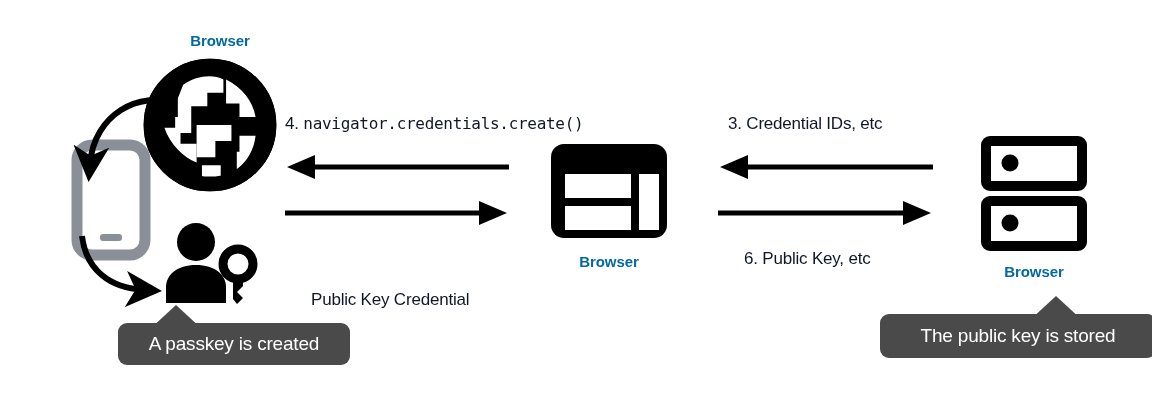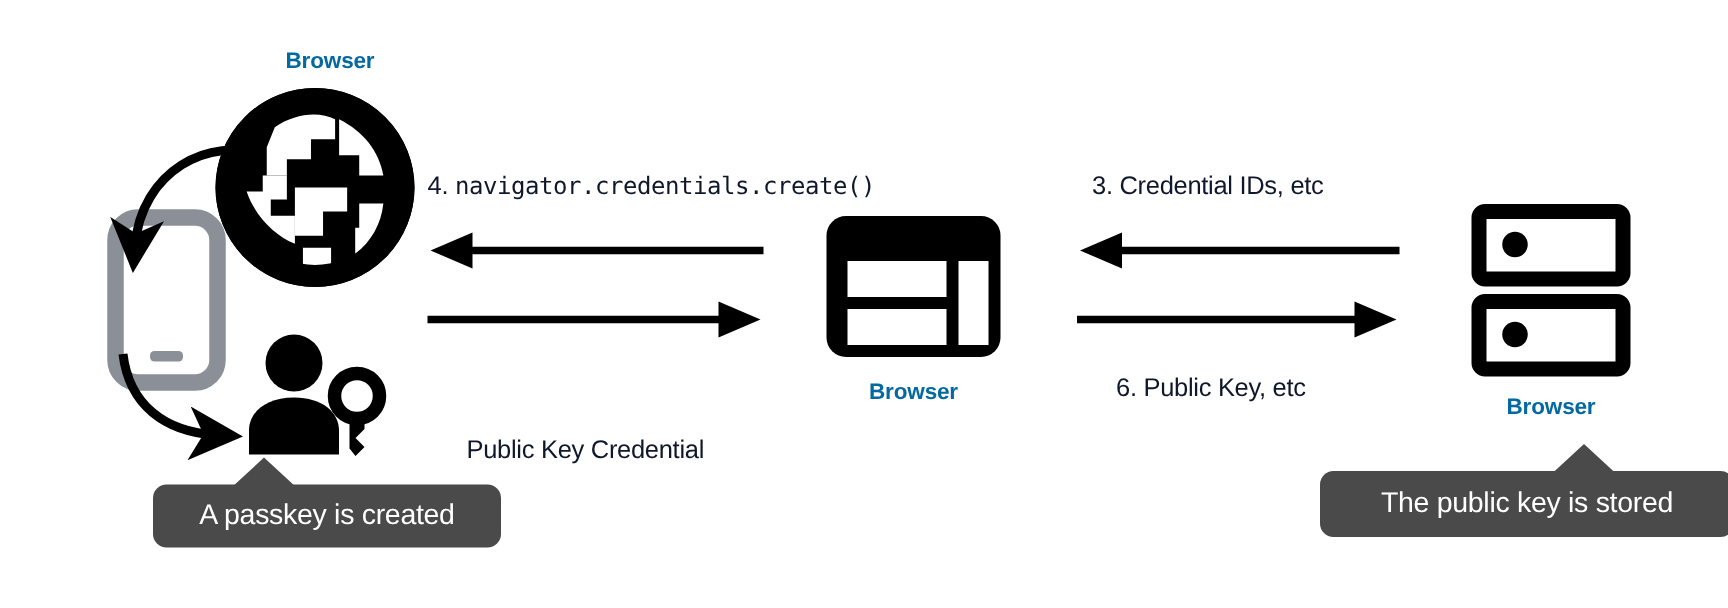--- a/index.html
+++ b/index.html
@@ -142,21 +142,21 @@
           <path d="M0,0 L6,3 L0,6 L1.6,3 Z" fill="#000"></path>
         </marker>
       </defs>
       <path d="M4 4 C8 38 32 56 66 58" fill="none" stroke="#000" stroke-width="6" marker-end="url(#curveHead2)"></path>
     </svg>
   </div>
 
 
   <div class="abs" style="left:100px; top:305px;">
     <div class="callout-tail" style="left:50px; top:0px;"></div>
-    <div class="callout" style="left:2px; top:18px; width:232px; height:42px;">A passkey is created</div>
+    <div class="callout" style="left:18px; top:18px; width:232px; height:42px;">A passkey is created</div>
   </div>
 
   <div class="abs flow-label" style="left:285px; top:114px;">
     <span>4.</span><span>&nbsp;</span><span class="mono">navigator.credentials.create()</span>
   </div>
 
   <div class="abs" style="left:285px; top:152px;">
     <svg width="224" height="30" viewBox="0 0 224 30">
       <path d="M224 15 L24 15" stroke="#000" stroke-width="5" fill="none"></path>
       <path d="M2 15 L30 3 L30 27 Z" fill="#000"></path>

